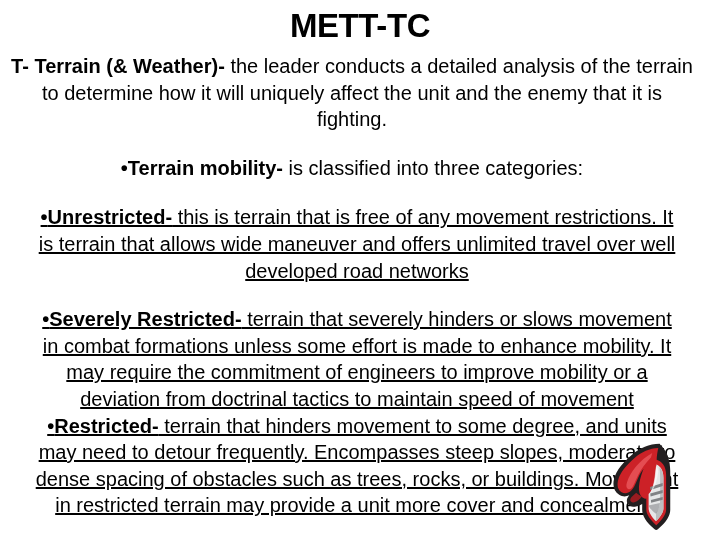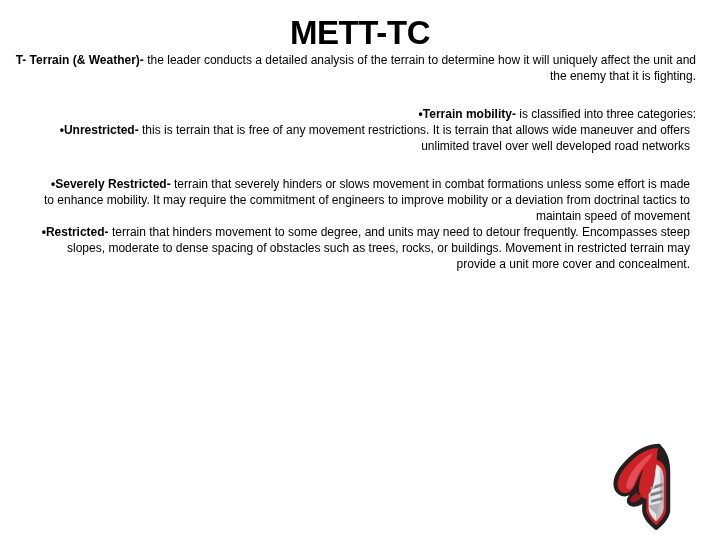--- a/index.html
+++ b/index.html
@@ -21,46 +21,48 @@
     width: 720px;
     height: 540px;
     box-sizing: border-box;
   }
   .slide-title {
     text-align: center;
     font-size: 33px;
     font-weight: bold;
     letter-spacing: -0.4px;
     line-height: 1;
-    padding-top: 16px;
+    padding-top: 9px;
     margin: 0 0 14px 0;
     color: #000;
   }
   .body-area {
     position: absolute;
     left: 8px;
     top: 53px;
     width: 688px;
   }
   .para {
-    font-size: 12px;
+    font-size: 20px;
     line-height: 1.33;
     margin: 0;
     color: #000;
-    text-align: right;
+    text-align: center;
   }
   .para.lead {
     margin-bottom: 22px;
   }
   .para.level1 {
+    margin-bottom: 23px;
   }
   .para.level2 {
-    margin-left: 32px;
+    margin-left: 24px;
     width: 650px;
     margin-bottom: 22px;
+    text-decoration: underline;
   }
   .para.level2.last {
     margin-bottom: 0;
   }
   b.lbl {
     font-weight: bold;
   }
   .bullet {
     font-weight: bold;
   }

